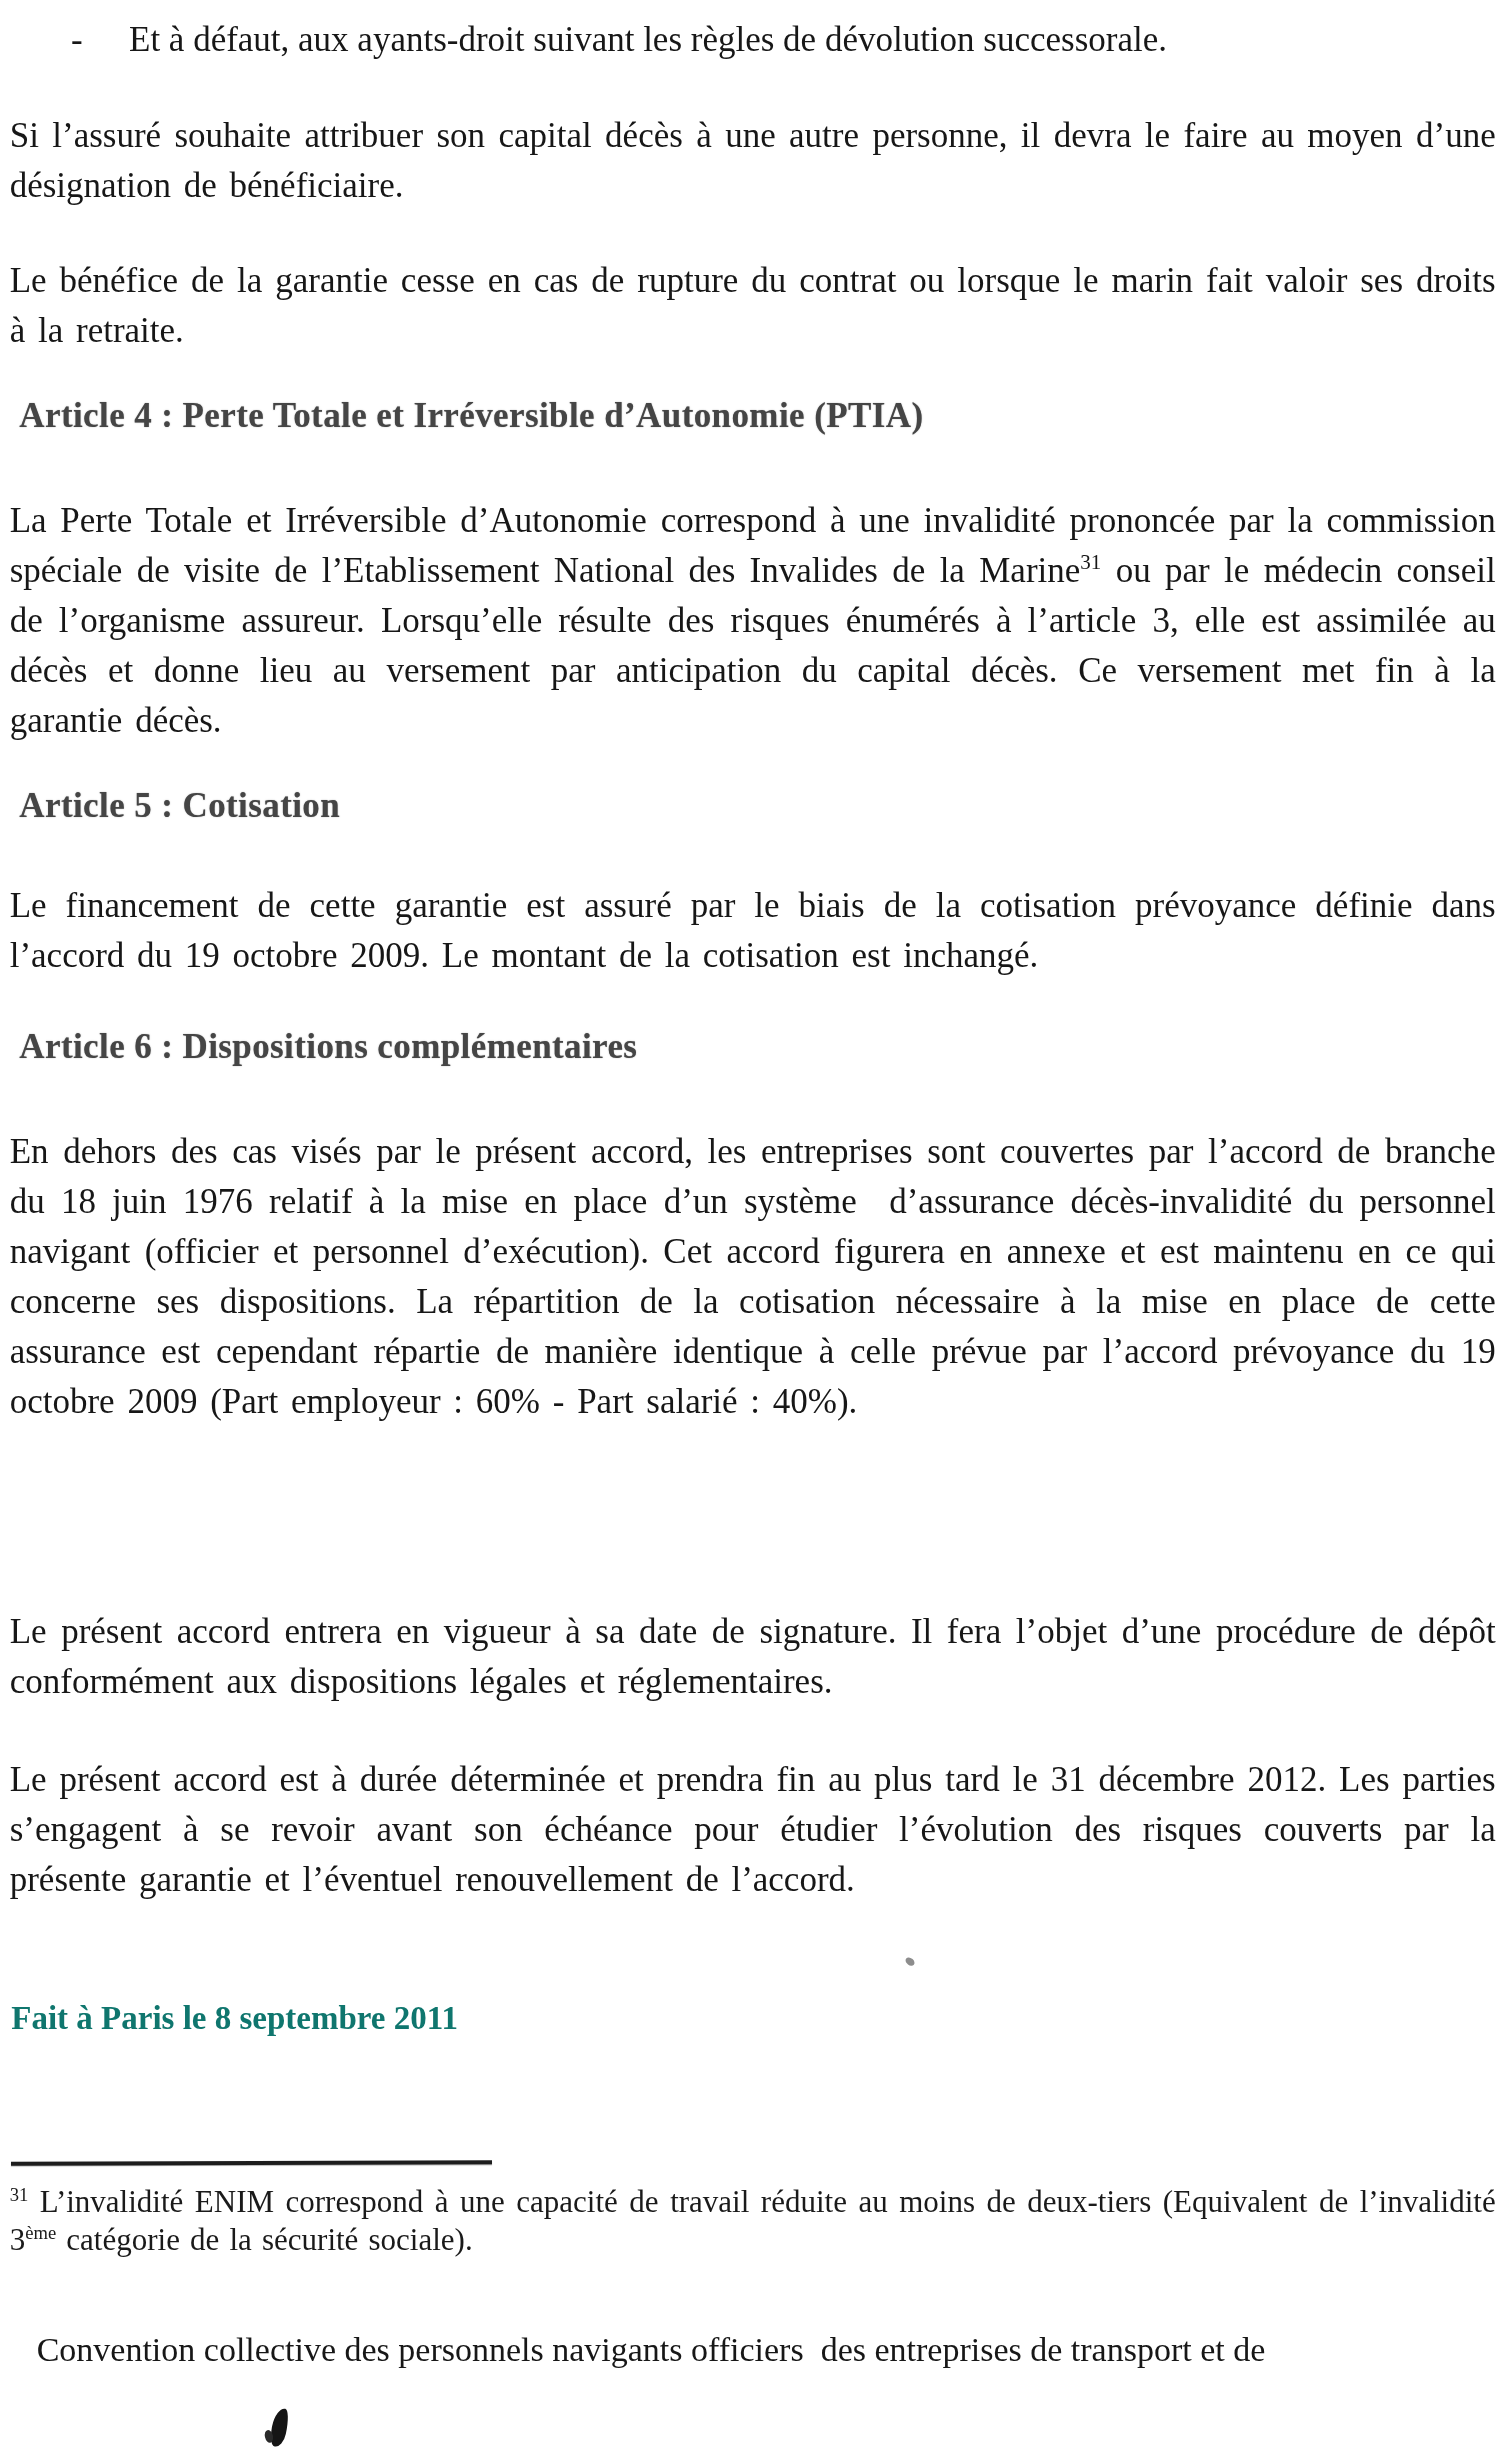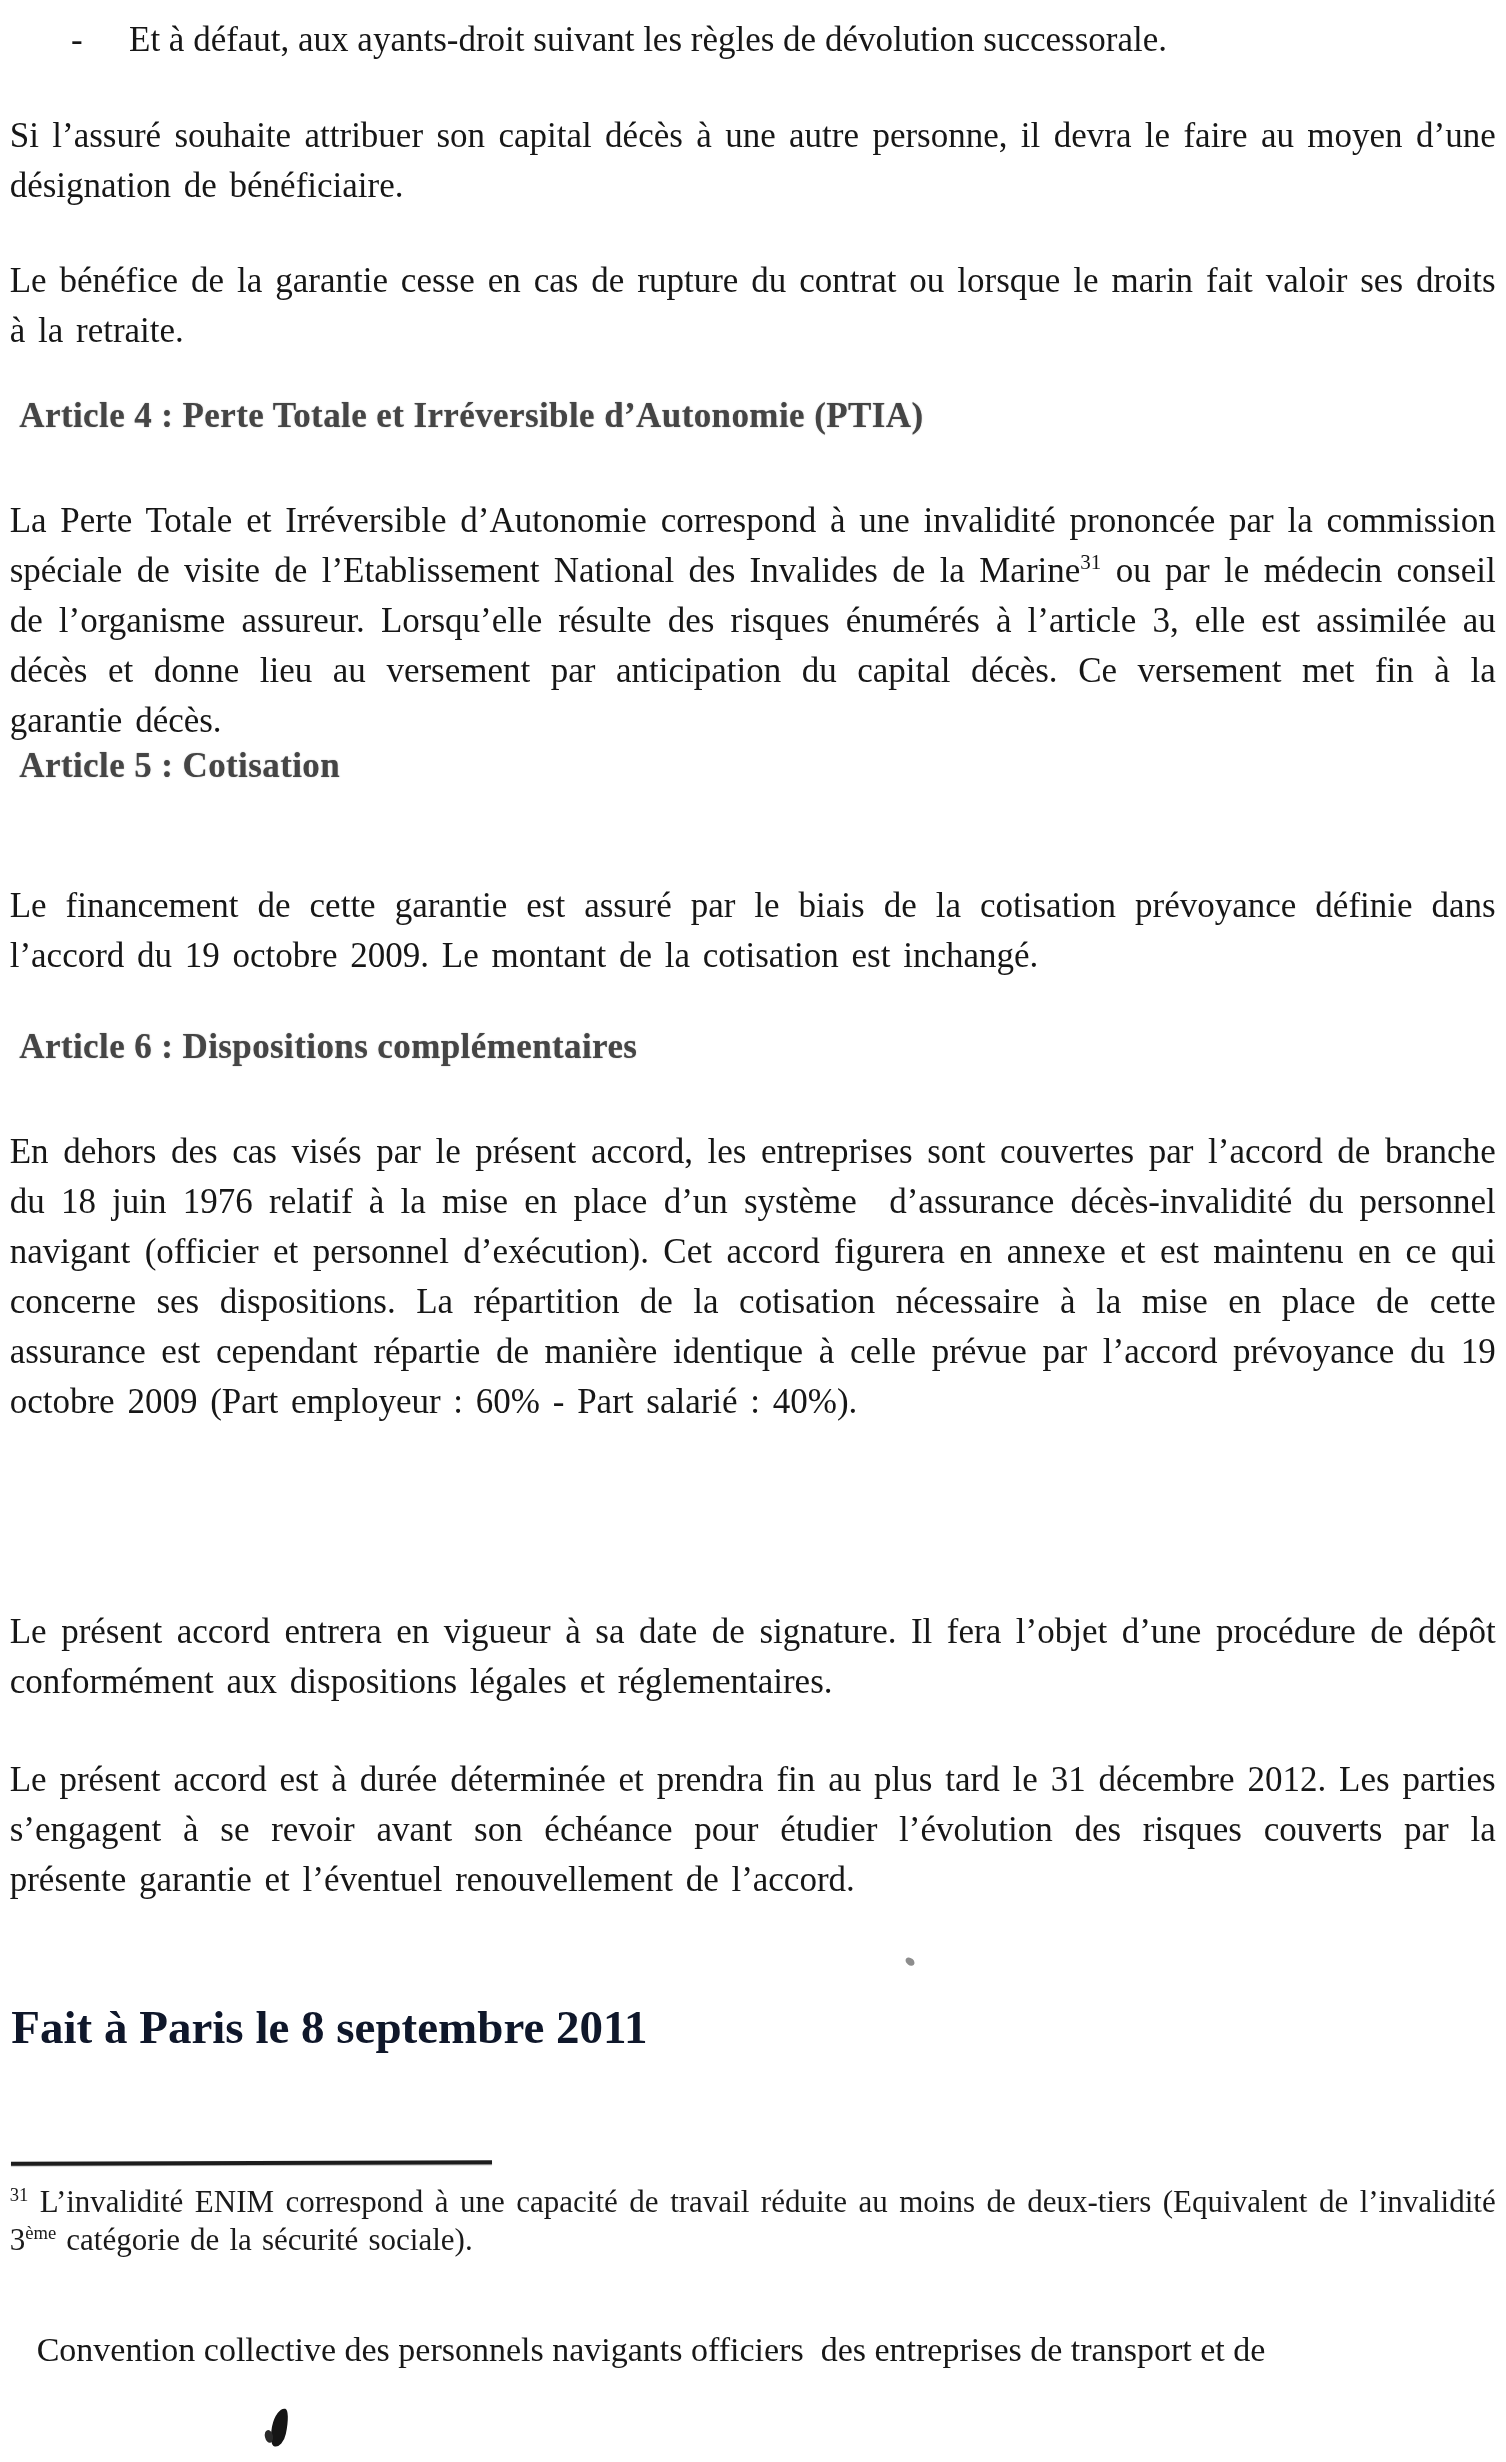--- a/index.html
+++ b/index.html
@@ -30,23 +30,23 @@
   .bullet-row .marker { width: 58px; text-align: left; }
   .heading {
     font-size: 35px;
     font-weight: bold;
     color: #454545;
     letter-spacing: 0.4px;
     text-shadow: 0 0 1.2px rgba(70,70,70,0.55);
     white-space: nowrap;
   }
   .signature {
-    font-size: 47px;
+    font-size: 33px;
     font-weight: bold;
-    color: #0f172a;
+    color: #0f766e;
     white-space: nowrap;
   }
   .footnote-text {
     font-size: 31px;
     line-height: 38px;
     text-align: justify;
     word-spacing: 2.4px;
     color: #1a1a1a;
   }
   .footer-text {
@@ -112,21 +112,21 @@
   <div class="abs body-text" style="left:9.7px; top:111px; width:1486px;">Si l’assuré souhaite attribuer son capital décès à une autre personne, il devra le faire au moyen d’une désignation de bénéficiaire.</div>
 
   <div class="abs body-text" style="left:9.7px; top:256px; width:1486px;">Le bénéfice de la garantie cesse en cas de rupture du contrat ou lorsque le marin fait valoir ses droits à la retraite.</div>
 
   <div class="abs heading" style="left:19.3px; top:396px;">Article 4 : Perte Totale et Irréversible d’Autonomie (PTIA)</div>
 
   <div class="abs body-text" style="left:9.7px; top:496px; width:1486px;">
     <span>La Perte Totale et Irréversible d’Autonomie correspond à une invalidité prononcée par la commission spéciale de visite de l’Etablissement National des Invalides de la Marine</span><sup class="sup">31</sup><span> ou par le médecin conseil de l’organisme assureur. Lorsqu’elle résulte des risques énumérés à l’article 3, elle est assimilée au décès et donne lieu au versement par anticipation du capital décès. Ce versement met fin à la garantie décès.</span>
   </div>
 
-  <div class="abs heading" style="left:19.3px; top:746px;">Article 5 : Cotisation</div>
+  <div class="abs heading" style="left:19.3px; top:786px;">Article 5 : Cotisation</div>
 
   <div class="abs body-text" style="left:9.7px; top:881px; width:1486px;">Le financement de cette garantie est assuré par le biais de la cotisation prévoyance définie dans l’accord du 19 octobre 2009. Le montant de la cotisation est inchangé.</div>
 
   <div class="abs heading" style="left:19.3px; top:1027px;">Article 6 : Dispositions complémentaires</div>
 
   <div class="abs body-text" style="left:9.7px; top:1127px; width:1486px;">En dehors des cas visés par le présent accord, les entreprises sont couvertes par l’accord de branche du 18 juin 1976 relatif à la mise en place d’un système&nbsp; d’assurance décès-invalidité du personnel navigant (officier et personnel d’exécution). Cet accord figurera en annexe et est maintenu en ce qui concerne ses dispositions. La répartition de la cotisation nécessaire à la mise en place de cette assurance est cependant répartie de manière identique à celle prévue par l’accord prévoyance du 19 octobre 2009 (Part employeur : 60% - Part salarié : 40%).</div>
 
 
   <div class="abs body-text" style="left:9.7px; top:1607px; width:1486px;">Le présent accord entrera en vigueur à sa date de signature. Il fera l’objet d’une procédure de dépôt conformément aux dispositions légales et réglementaires.</div>
 

